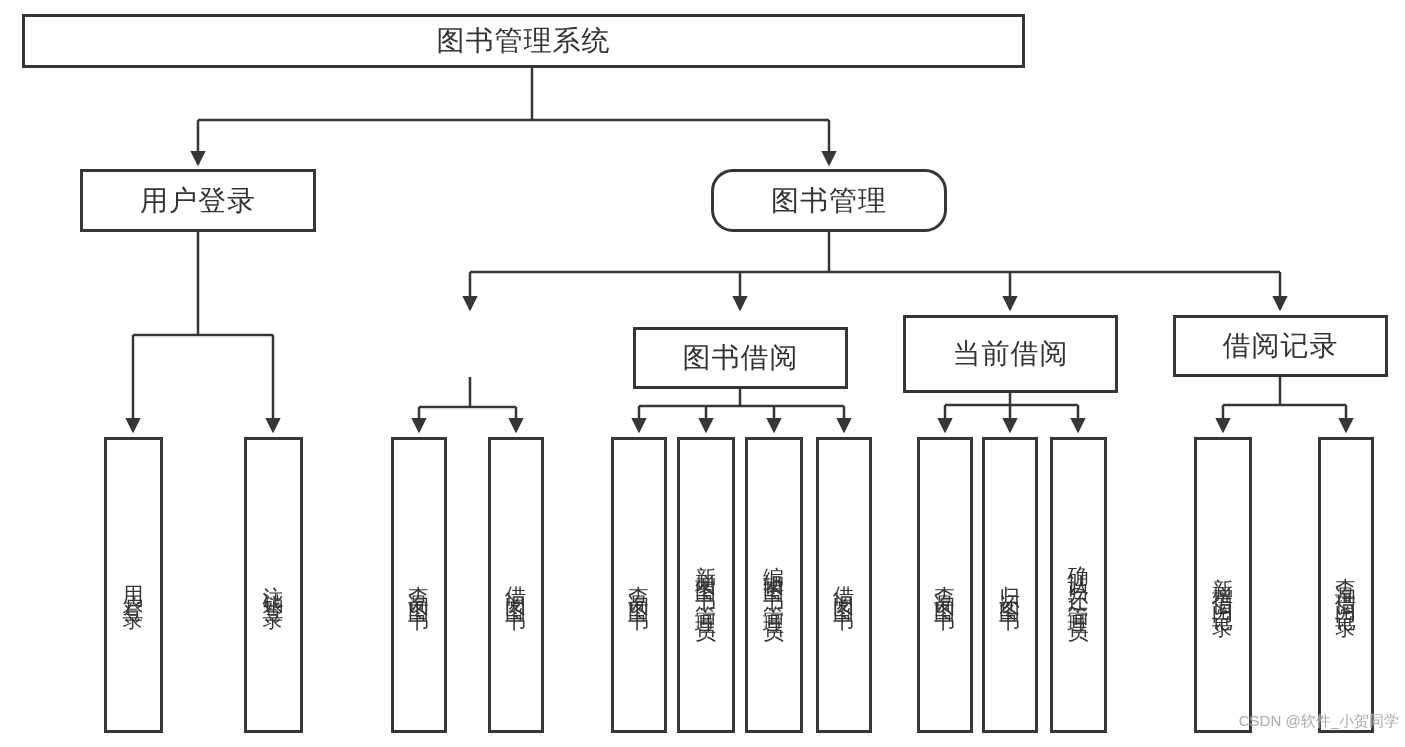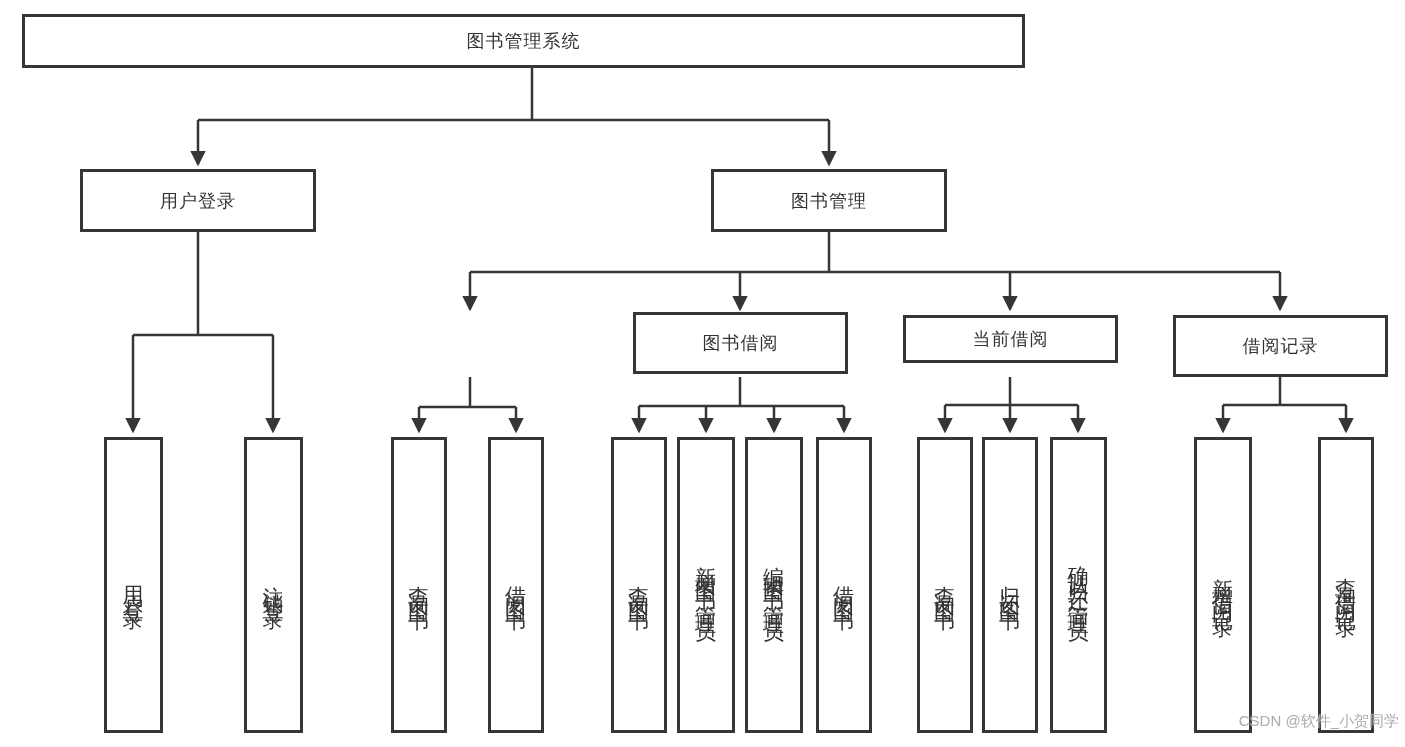--- a/index.html
+++ b/index.html
@@ -26,21 +26,21 @@
     box-sizing: border-box;
     border: 3px solid #363636;
     background: #ffffff;
     color: #333333;
     display: flex;
     align-items: center;
     justify-content: center;
     z-index: 2;
   }
   .hbox {
-    font-size: 18px;
+    font-size: 28px;
     letter-spacing: 1px;
     white-space: nowrap;
   }
   .vbox {
     font-size: 21px;
     writing-mode: vertical-rl;
     text-orientation: mixed;
     letter-spacing: 8px;
     line-height: 1;
     white-space: nowrap;
@@ -107,24 +107,24 @@
       <path d="M1280 377 V405"></path>
       <path d="M1223 405 H1346"></path>
       <path d="M1223 405 V431" marker-end="url(#arrow)"></path>
       <path d="M1346 405 V431" marker-end="url(#arrow)"></path>
     </g>
   </svg>
 
   <div class="node hbox" style="left:22px; top:14px; width:1003px; height:54px;">图书管理系统</div>
 
   <div class="node hbox" style="left:80px; top:169px; width:236px; height:63px;">用户登录</div>
-  <div class="node hbox" style="left:711px; top:169px; width:236px; height:63px;">图书管理</div>
+  <div class="node hbox" style="left:711px; top:169px; width:236px; height:63px;border-radius:22px;">图书管理</div>
 
-  <div class="node hbox" style="left:633px; top:312px; width:215px; height:62px;">图书借阅</div>
-  <div class="node hbox" style="left:903px; top:315px; width:215px; height:48px;">当前借阅</div>
+  <div class="node hbox" style="left:633px; top:327px; width:215px; height:62px;">图书借阅</div>
+  <div class="node hbox" style="left:903px; top:315px; width:215px; height:78px;">当前借阅</div>
   <div class="node hbox" style="left:1173px; top:315px; width:215px; height:62px;">借阅记录</div>
 
   <div class="node vbox" style="left:104px; top:437px; width:59px; height:296px;">用户登录</div>
   <div class="node vbox" style="left:244px; top:437px; width:59px; height:296px;">注销登录</div>
 
   <div class="node vbox" style="left:391px; top:437px; width:56px; height:296px;">查询图书</div>
   <div class="node vbox" style="left:488px; top:437px; width:56px; height:296px;">借阅图书</div>
 
   <div class="node vbox" style="left:611px; top:437px; width:56px; height:296px;">查询图书</div>
   <div class="node vbox" style="left:677px; top:437px; width:58px; height:296px;">新增图书（管理员）</div>

